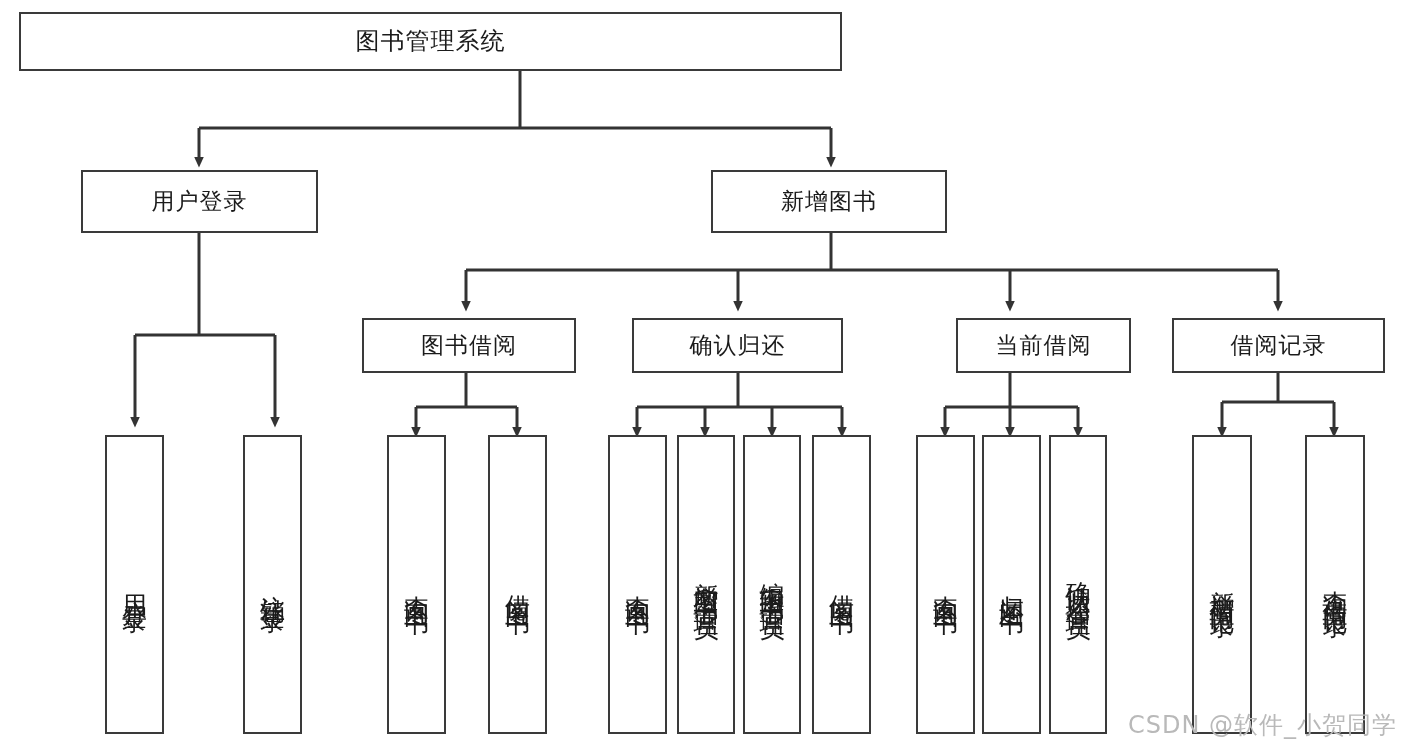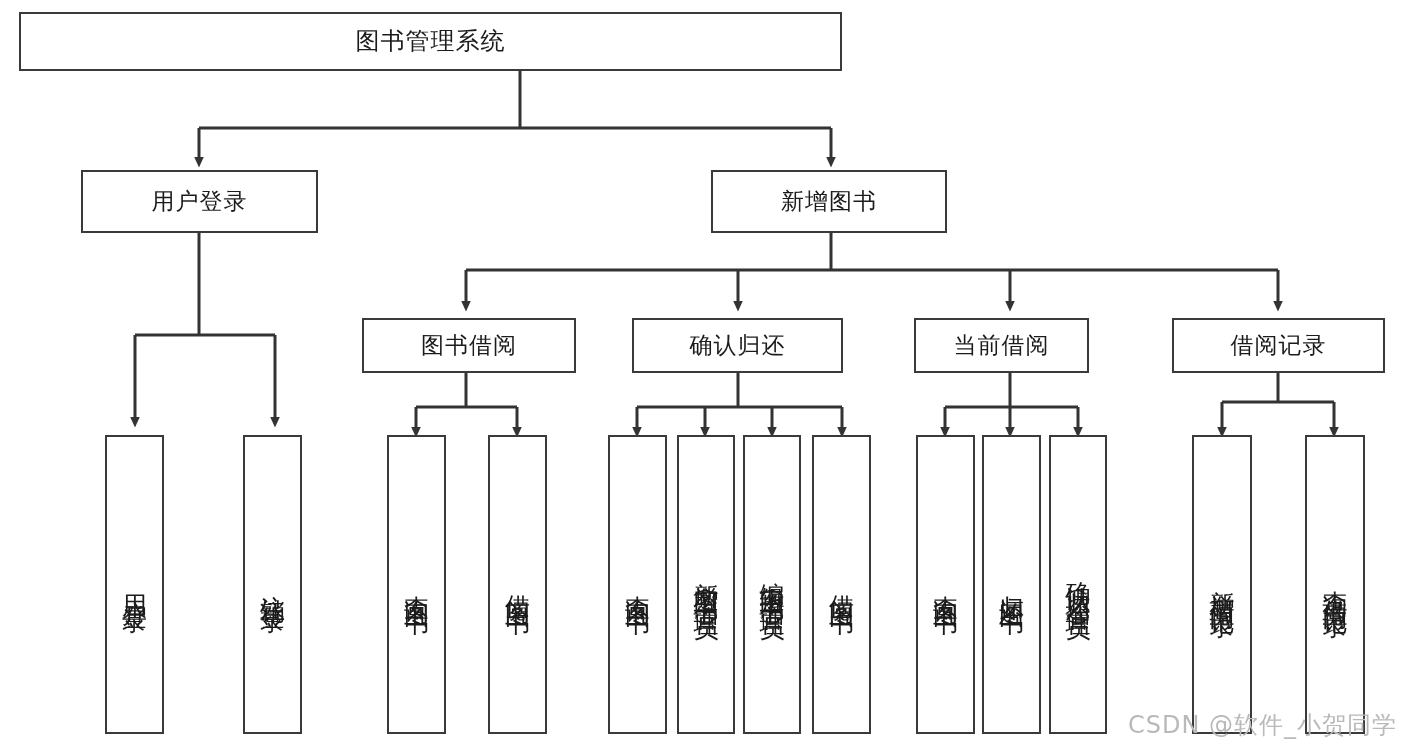--- a/index.html
+++ b/index.html
@@ -140,21 +140,21 @@
   </div>
 
   <div class="node horizontal" style="left:362px; top:318px; width:214px; height:55px;">
     <span class="label">图书借阅</span>
   </div>
 
   <div class="node horizontal" style="left:632px; top:318px; width:211px; height:55px;">
     <span class="label">确认归还</span>
   </div>
 
-  <div class="node horizontal" style="left:914px; top:318px; width:175px; height:55px;">
+  <div class="node horizontal" style="left:956px; top:318px; width:175px; height:55px;">
     <span class="label">当前借阅</span>
   </div>
 
   <div class="node horizontal" style="left:1172px; top:318px; width:213px; height:55px;">
     <span class="label">借阅记录</span>
   </div>
 
   <div class="node vertical" style="left:105px; top:435px; width:59px; height:299px;">
     <span class="label">用户登录</span>
   </div>

